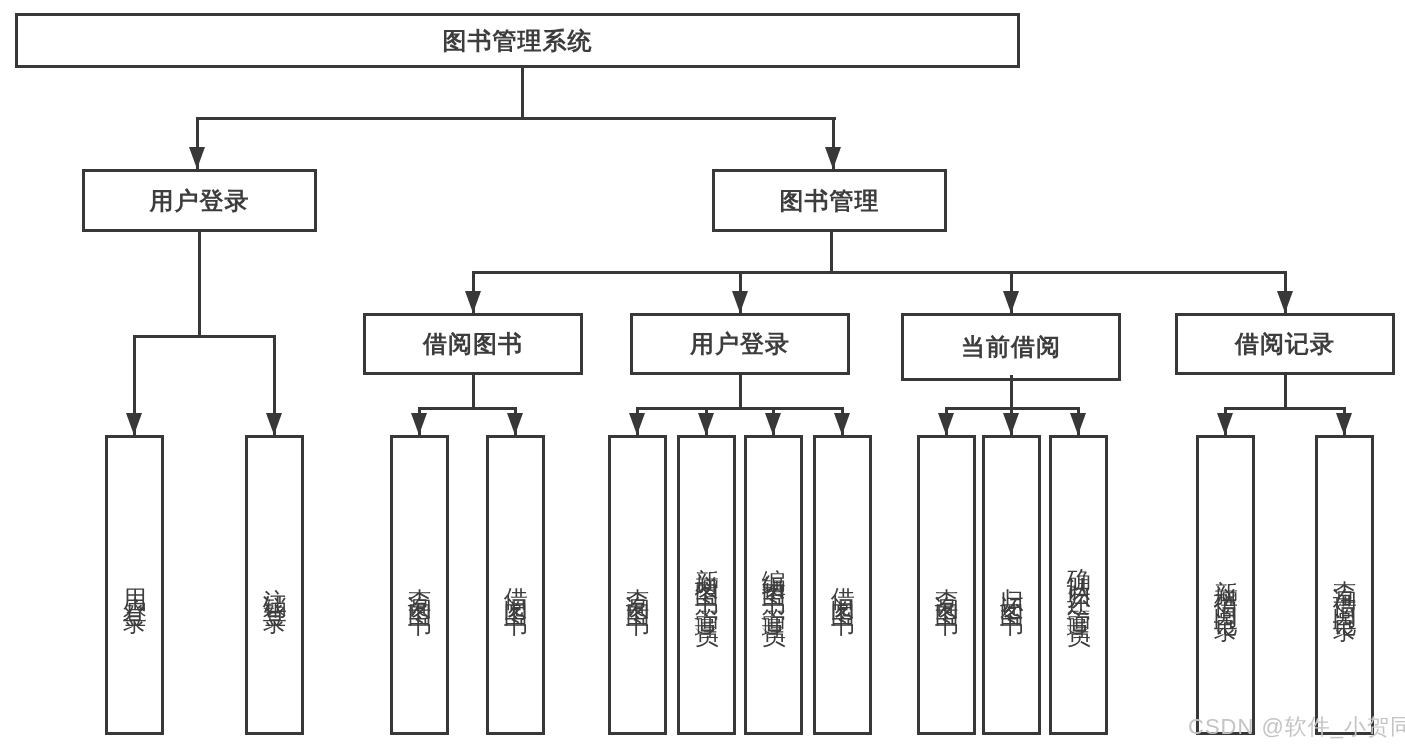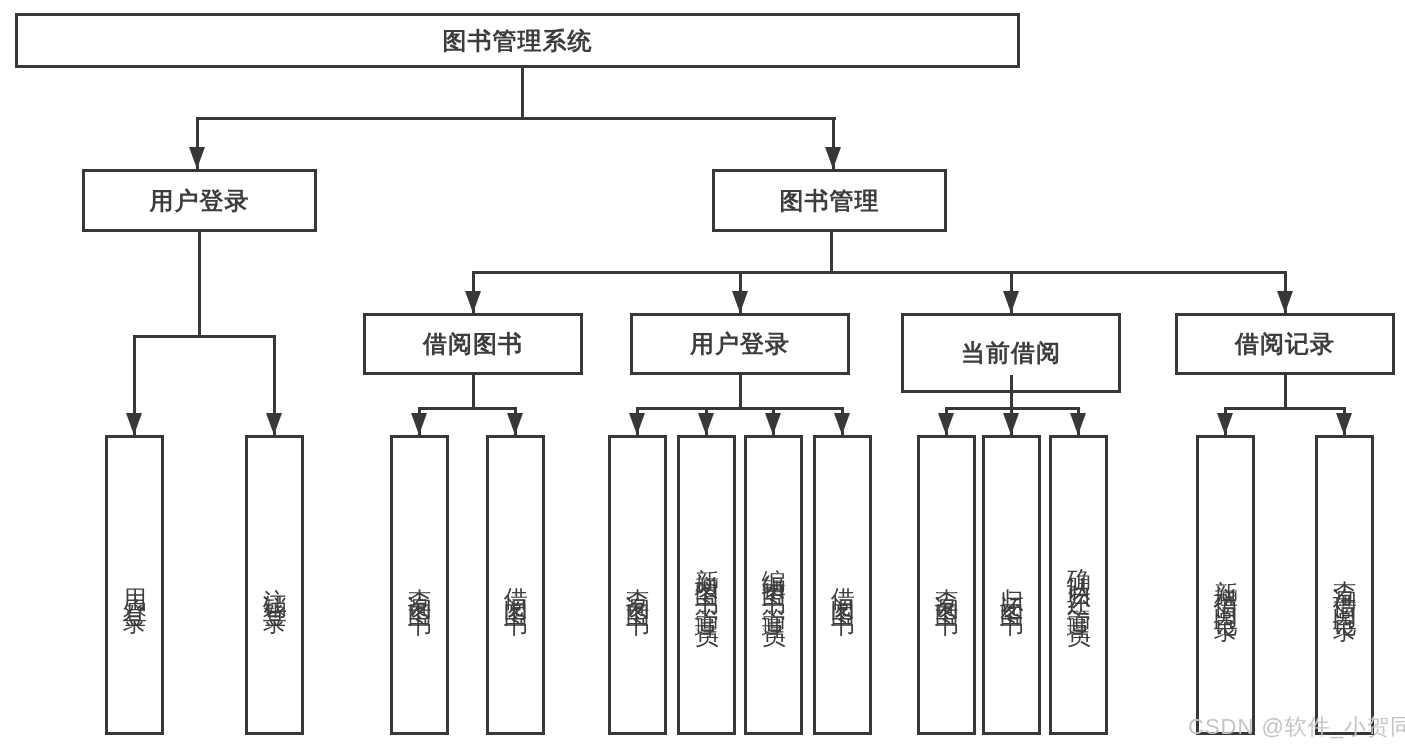--- a/index.html
+++ b/index.html
@@ -108,21 +108,21 @@
   <div class="arrow" style="left:732px; top:291px;"></div>
   <div class="arrow" style="left:1003px; top:291px;"></div>
   <div class="arrow" style="left:1277px; top:291px;"></div>
 
   <div class="box" style="left:363px; top:313px; width:220px; height:62px;">
     <span>借阅图书</span>
   </div>
   <div class="box" style="left:630px; top:313px; width:220px; height:62px;">
     <span>用户登录</span>
   </div>
-  <div class="box" style="left:901px; top:313px; width:220px; height:80px;text-align:right;">
+  <div class="box" style="left:901px; top:313px; width:220px; height:68px;text-align:right;">
     <span>当前借阅</span>
   </div>
   <div class="box" style="left:1175px; top:313px; width:220px; height:62px;">
     <span>借阅记录</span>
   </div>
 
   <div class="vline" style="left:471.5px; top:375px; height:35px;"></div>
   <div class="hline" style="left:417.5px; top:407px; width:99px;"></div>
   <div class="vline" style="left:417.5px; top:407px; height:28px;"></div>
   <div class="vline" style="left:513.5px; top:407px; height:28px;"></div>

